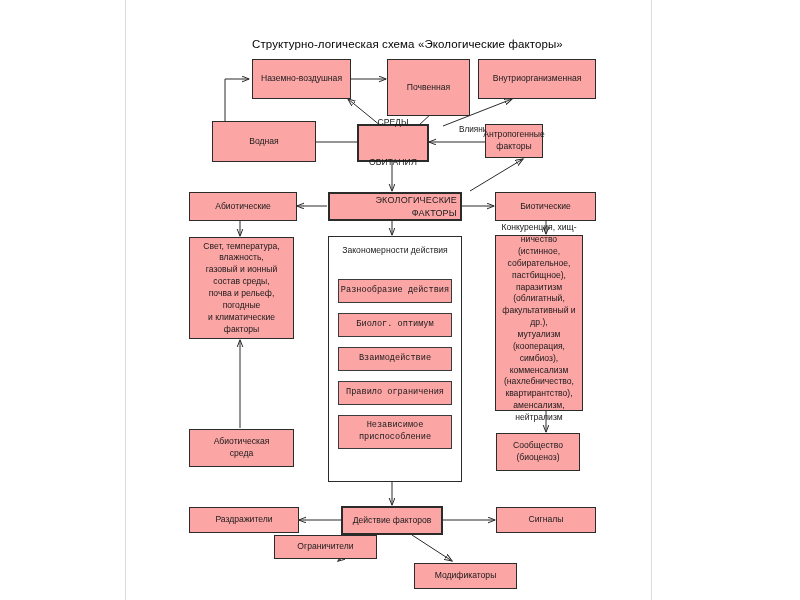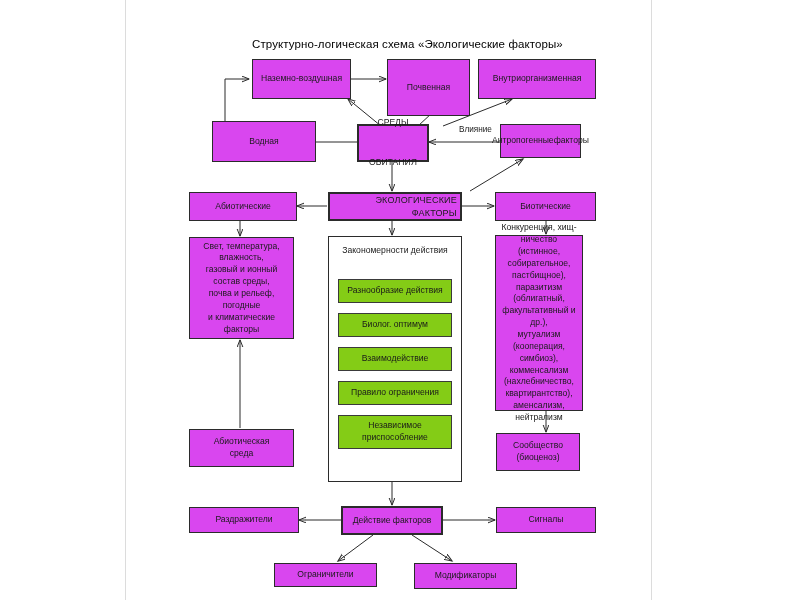--- a/index.html
+++ b/index.html
@@ -6,30 +6,30 @@
   body{width:800px;height:600px;overflow:hidden;
        font-family:"Liberation Sans","DejaVu Sans",sans-serif;color:#1a1a1a;}
   #canvas{position:relative;width:800px;height:600px;background:#ffffff;}
 
   .guide{position:absolute;top:0;width:1px;height:600px;background:#dcdcdc;}
 
   .title{position:absolute;font-size:11.5px;font-weight:normal;color:#000;
          letter-spacing:.1px;white-space:nowrap;}
 
   .box{position:absolute;box-sizing:border-box;border:1px solid #2b2b2b;
-       background:#d946ef;display:flex;align-items:center;justify-content:center;
+       background:#fca5a5;display:flex;align-items:center;justify-content:center;
        text-align:center;font-size:8.6px;line-height:1.38;color:#1a1a1a;
        padding:2px 3px;}
   .box.thick{border-width:2px;gap:28px;}
   .box.topalign{align-items:flex-start;padding-top:9px;}
   .box.caps{font-size:9px;letter-spacing:.2px;text-align:right;}
   .box.panel{background:#fff;}
   .inner{position:absolute;box-sizing:border-box;border:1px solid #3a3a3a;
-         background:#84cc16;display:flex;align-items:center;justify-content:center;
-         text-align:center;font-size:8.6px;line-height:1.35;}
+         background:#fca5a5;display:flex;align-items:center;justify-content:center;
+         text-align:center;font-size:8.6px;line-height:1.35;font-family:Liberation Mono, monospace;}
 
   .lbl{position:absolute;font-size:8.2px;color:#1a1a1a;white-space:nowrap;}
 
   svg.links{position:absolute;left:0;top:0;width:800px;height:600px;
             pointer-events:none;}
   svg.links line,svg.links path,svg.links polyline{stroke:#2b2b2b;stroke-width:1;fill:none;}
 </style>
 </head>
 <body>
 
@@ -98,21 +98,21 @@
 
   <div class="box" style="left:212px;top:121px;width:104px;height:41px">Водная</div>
 
   <div class="box thick" style="left:357px;top:124px;width:72px;height:38px;flex-direction:column">
     <span>СРЕДЫ</span>
     <span>ОБИТАНИЯ</span>
   </div>
 
   <div class="lbl" style="left:459px;top:125px">Влияние</div>
 
-  <div class="box" style="left:500px;top:124px;width:81px;height:34px;flex-direction:row">
+  <div class="box" style="left:485px;top:124px;width:58px;height:34px;flex-direction:column">
     <span>Антропогенные</span>
     <span>факторы</span>
   </div>
 
   <div class="box" style="left:189px;top:192px;width:108px;height:29px">Абиотические</div>
 
   <div class="box thick caps" style="left:328px;top:192px;width:134px;height:29px">ЭКОЛОГИЧЕСКИЕ ФАКТОРЫ</div>
 
   <div class="box" style="left:495px;top:192px;width:101px;height:29px">Биотические</div>
 
@@ -164,17 +164,17 @@
     <span>Сообщество</span>
     <span>(биоценоз)</span>
   </div>
 
   <div class="box thick" style="left:341px;top:506px;width:102px;height:29px">Действие факторов</div>
 
   <div class="box" style="left:189px;top:507px;width:110px;height:26px">Раздражители</div>
 
   <div class="box" style="left:496px;top:507px;width:100px;height:26px">Сигналы</div>
 
-  <div class="box" style="left:274px;top:563px;width:103px;height:24px">Ограничители</div>
+  <div class="box" style="left:274px;top:535px;width:103px;height:24px">Ограничители</div>
 
   <div class="box" style="left:414px;top:563px;width:103px;height:26px">Модификаторы</div>
 
 </div>
 
 </body></html>

